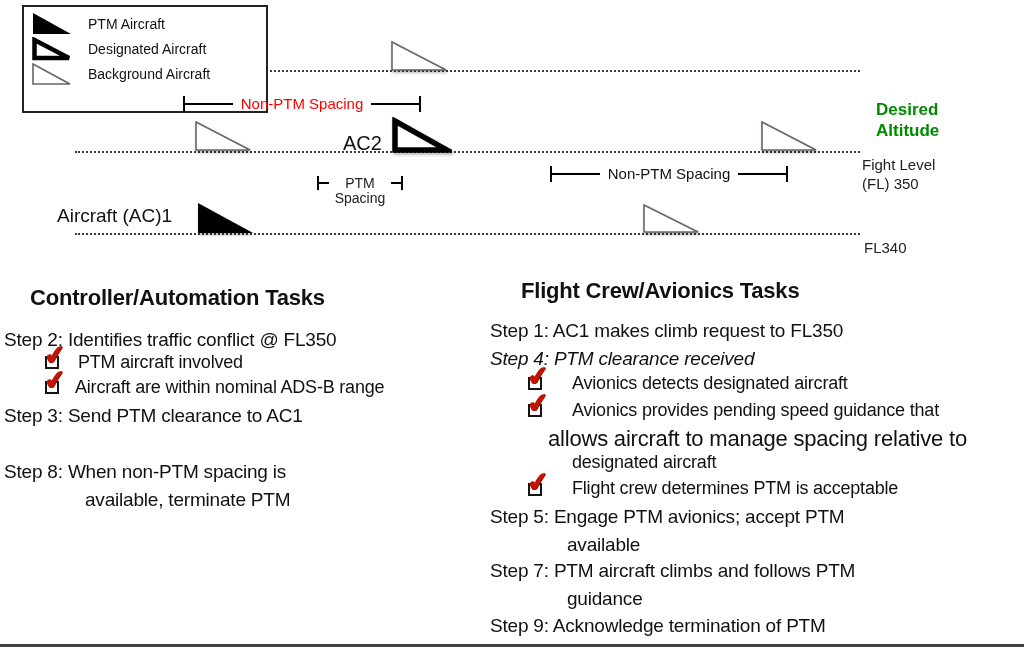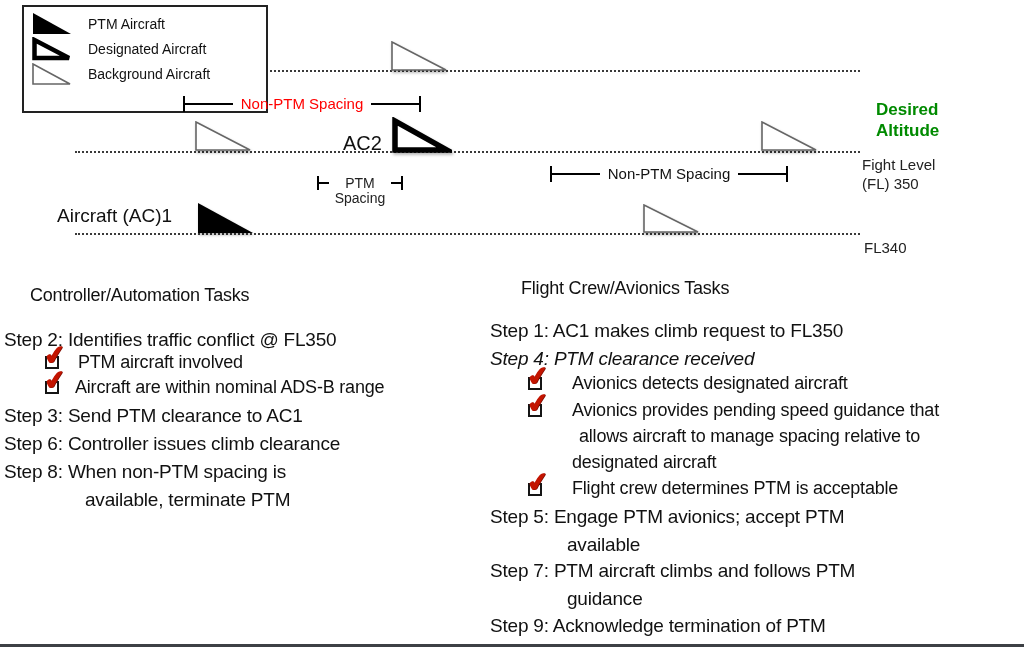--- a/index.html
+++ b/index.html
@@ -22,21 +22,21 @@
   .tick { width:0; height:16px; border-left:2px solid #000; }
   .bline { flex:1; height:0; border-top:2px solid #000; }
   .bstub { width:26px; height:0; border-top:2px solid #000; }
   .blabel { padding:0 8px; font-size:15px; white-space:nowrap; }
   .blabel.red { color:#FF0000; }
   .blabel2 { width:62px; text-align:center; font-size:14px; line-height:15px; color:#222;margin-top:16px; }
 
   .diag-label { position:absolute; white-space:nowrap; }
 
   
-  .col-title { position:absolute; font-size:18px; font-weight:normal; letter-spacing:-0.2px; }
+  .col-title { position:absolute; font-size:22px; font-weight:bold; letter-spacing:-0.2px; }
   .step { position:absolute; font-size:19px; letter-spacing:-0.2px; white-space:nowrap; }
   .cbx { position:absolute; width:14px; height:13px; border:2px solid #151515;
          background:#fff; }
   .cbx .mark { position:absolute; left:-3px; top:-16px; color:#C31400; font-size:26px;
                font-weight:bold; transform:rotate(-8deg); line-height:1;
                text-shadow:0.5px 0.5px 0 #7a0c00; }
 
   .bottom-bar { position:absolute; left:0; bottom:2px; width:1024px; height:3px;
                 background:#3d4045; }
 </style>
@@ -145,39 +145,38 @@
       <span class="mark">✔</span>
     </span>
   <div class="step" style="left:78px; top:352px; font-size:18px;">PTM aircraft involved</div>
 
   <span class="cbx" style="left:45px; top:381px;">
       <span class="mark">✔</span>
     </span>
   <div class="step" style="left:75px; top:377px; font-size:18px;">Aircraft are within nominal ADS-B range</div>
 
   <div class="step" style="left:4px; top:405px;">Step 3: Send PTM clearance to AC1</div>
-  <div class="step" style="left:4px; top:433px;">Step 6: Controller issues climb clearance</div>
   <div class="step" style="left:4px; top:461px;">Step 8: When non-PTM spacing is</div>
   <div class="step" style="left:85px; top:489px;">available, terminate PTM</div>
 
   <div class="col-title" style="left:521px; top:278px;">Flight Crew/Avionics Tasks</div>
 
   <div class="step" style="left:490px; top:320px;">Step 1: AC1 makes climb request to FL350</div>
   <div class="step" style="left:490px; top:348px;font-style:italic;">Step 4: PTM clearance received</div>
 
   <span class="cbx" style="left:528px; top:377px;">
       <span class="mark">✔</span>
     </span>
   <div class="step" style="left:572px; top:373px; font-size:18px;">Avionics detects designated aircraft</div>
 
   <span class="cbx" style="left:528px; top:404px;">
       <span class="mark">✔</span>
     </span>
   <div class="step" style="left:572px; top:400px; font-size:18px;">Avionics provides pending speed guidance that</div>
-  <div class="step" style="left:579px; top:426px; font-size:18px;">allows aircraft to manage spacing relative to</div>
+  <div class="step" style="left:548px; top:426px; font-size:22px;">allows aircraft to manage spacing relative to</div>
   <div class="step" style="left:572px; top:452px; font-size:18px;">designated aircraft</div>
 
   <span class="cbx" style="left:528px; top:483px;">
       <span class="mark">✔</span>
     </span>
   <div class="step" style="left:572px; top:478px; font-size:18px;">Flight crew determines PTM is acceptable</div>
 
   <div class="step" style="left:490px; top:506px;">Step 5: Engage PTM avionics; accept PTM</div>
   <div class="step" style="left:567px; top:534px;">available</div>
   <div class="step" style="left:490px; top:560px;">Step 7: PTM aircraft climbs and follows PTM</div>

